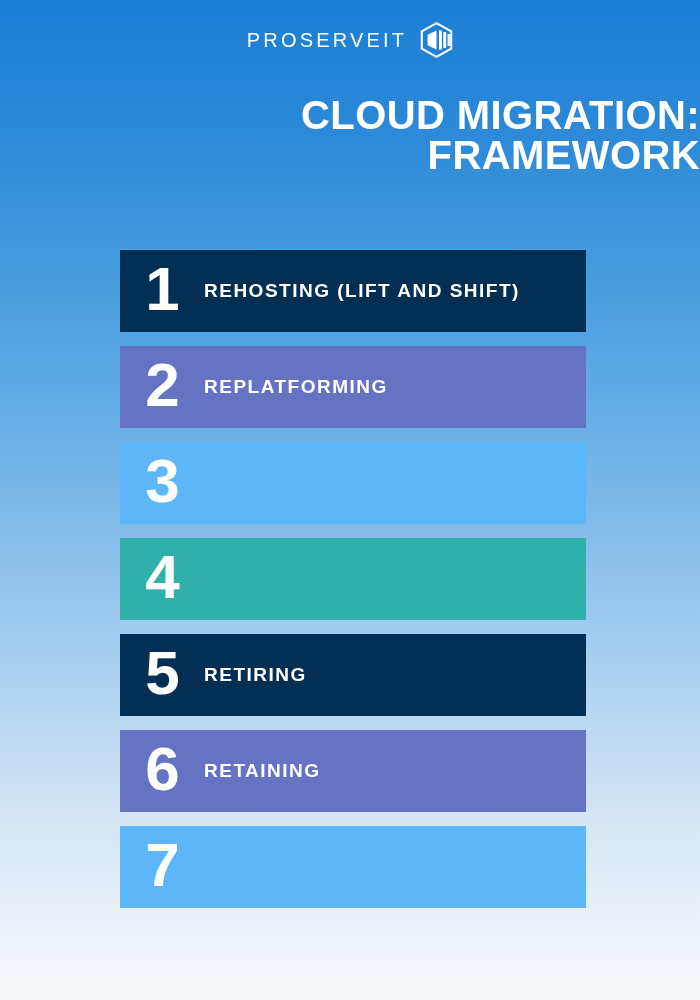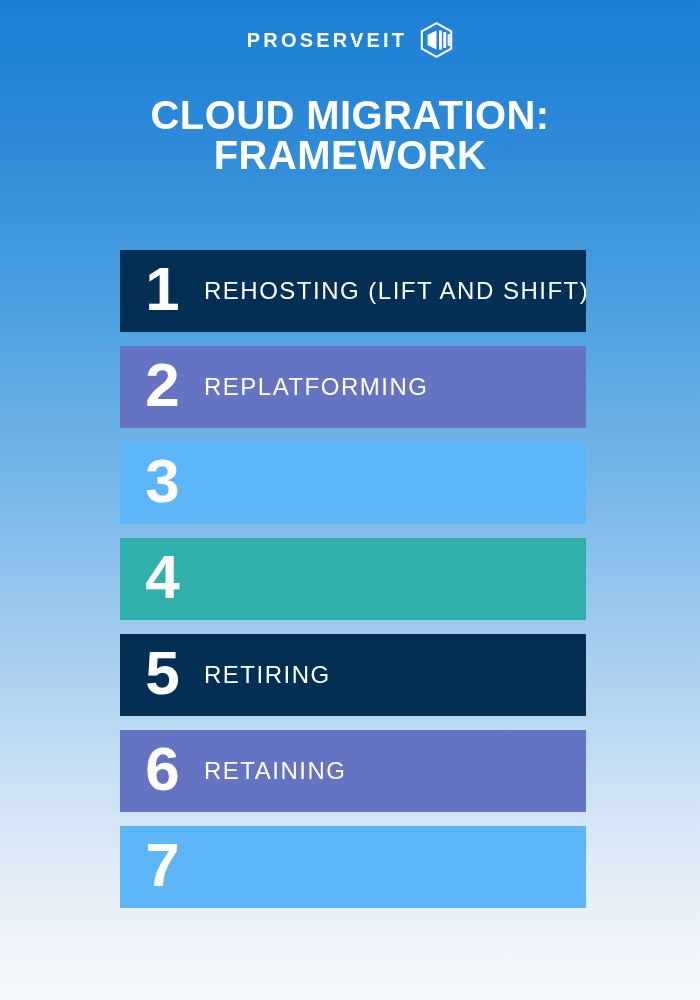--- a/index.html
+++ b/index.html
@@ -23,31 +23,31 @@
   }
 
   
   .logo-row {
     position:absolute; top:22px; left:0; width:700px;
     display:flex; align-items:center; justify-content:center; gap:13px;
   }
   .logo-word {
     color:#ffffff;
     font-size:20px;
-    font-weight:bold;
+    font-weight:normal;
     letter-spacing:3.2px;
     line-height:1;
     white-space:nowrap;
   }
   .logo-mark { width:33px; height:36px; display:block; }
 
   
   .title {
     position:absolute; top:95px; left:0; width:700px;
-    text-align:center;
+    text-align:right;
     color:#ffffff;
     font-size:40px;
     font-weight:bold;
     line-height:1.00;
     letter-spacing:0.4px;
     text-transform:uppercase;
   }
   .title-line { display:block; white-space:nowrap; }
 
   
@@ -72,22 +72,22 @@
     text-align:center;
     color:#ffffff;
     font-size:62px;
     font-weight:bold;
     line-height:1;
     letter-spacing:-1px;
     padding-bottom:4px;
   }
   .row-label {
     color:#ffffff;
-    font-size:24px;
-    font-weight:normal;
+    font-size:19px;
+    font-weight:bold;
     letter-spacing:1.5px;
     text-transform:uppercase;
     white-space:nowrap;
     text-align:center;
   }
 </style>
 </head>
 <body>
 
 <div id="poster">

